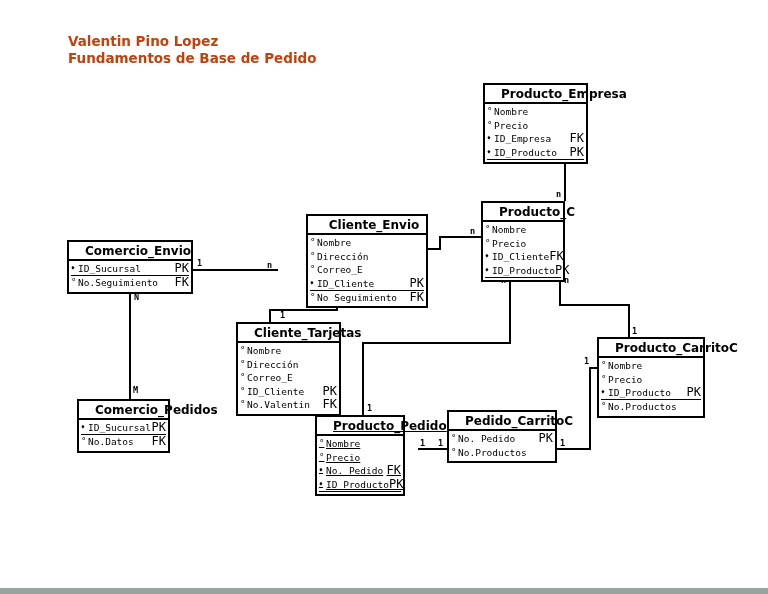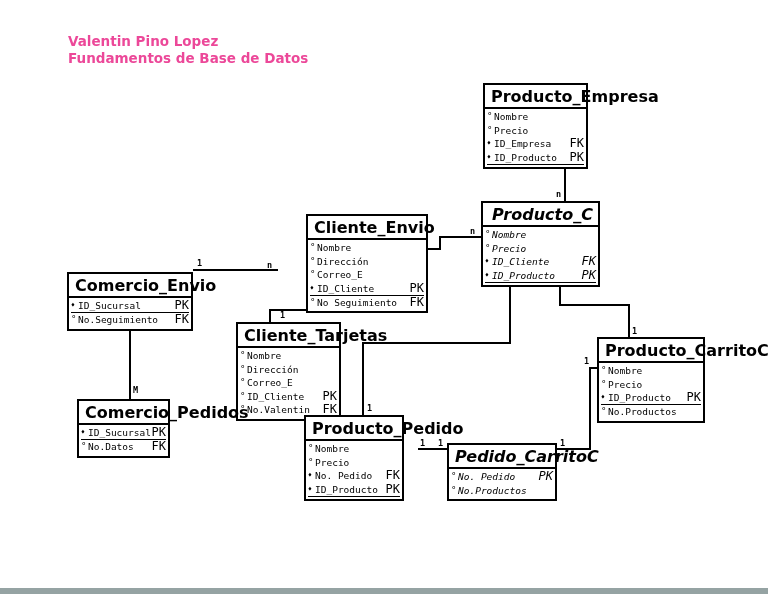--- a/index.html
+++ b/index.html
@@ -3,31 +3,31 @@
 <meta charset="utf-8">
 <style>
   html,body{margin:0;padding:0;background:#fff;}
   #page{
     position:relative;width:768px;height:594px;background:#ffffff;
     font-family:"DejaVu Sans",sans-serif;color:#000;overflow:hidden;
   }
   #title-block{
     position:absolute;left:68px;top:33px;
     font-family:"DejaVu Sans",sans-serif;font-weight:bold;
-    font-size:13.5px;line-height:17px;color:#ec4899;
+    font-size:13.5px;line-height:17px;color:#c2410c;
   }
   #diagram-canvas{position:absolute;left:0;top:0;width:768px;height:594px;}
   svg.connector-layer{position:absolute;left:0;top:0;width:768px;height:594px;}
   .entity{
     position:absolute;background:#fff;border:2px solid #000;
     box-sizing:border-box;
   }
   .entity-title{
-    font-family:"DejaVu Sans",sans-serif;font-weight:bold;font-size:16px;
-    text-align:center;padding:2px 2px 1px 6px;border-bottom:2px solid #000;
+    font-family:"DejaVu Sans",sans-serif;font-weight:bold;font-size:12px;
+    text-align:center;padding:2px 2px 1px 16px;border-bottom:2px solid #000;
     white-space:nowrap;letter-spacing:0px;
   }
   .entity-rows{padding:1px 2px 2px 2px;}
   .attr-row{
     display:flex;justify-content:space-between;align-items:baseline;
     font-family:"DejaVu Sans Mono",monospace;font-size:9.5px;height:13.5px;
     line-height:13px;white-space:nowrap;box-sizing:border-box;
   }
   .attr-row.u{border-bottom:1px solid #000;height:14px;}
   .attr-name{display:inline-flex;align-items:baseline;}
@@ -42,21 +42,21 @@
   #bottom-bar{
     position:absolute;left:0;bottom:0;width:768px;height:6px;
   }
 </style>
 </head>
 <body>
 
 <div id="page" style="background: rgb(255, 255, 255);">
   <div id="title-block">
     <div>Valentin Pino Lopez</div>
-    <div>Fundamentos de Base de Datos</div>
+    <div>Fundamentos de Base de Pedido</div>
   </div>
   <div id="diagram-canvas">
       <svg class="connector-layer">
         <polyline points="565,152 565,201" fill="none" stroke="#000000" stroke-width="2"></polyline>
         <polyline points="400,249 440,249 440,237 481,237" fill="none" stroke="#000000" stroke-width="2"></polyline>
         <polyline points="193,270 278,270" fill="none" stroke="#000000" stroke-width="2"></polyline>
         <polyline points="337,298 337,310 270,310 270,322" fill="none" stroke="#000000" stroke-width="2"></polyline>
         <polyline points="130,290 130,399" fill="none" stroke="#000000" stroke-width="2"></polyline>
         <polyline points="510,272 510,343 363,343 363,415" fill="none" stroke="#000000" stroke-width="2"></polyline>
         <polyline points="560,272 560,305 629,305 629,337" fill="none" stroke="#000000" stroke-width="2"></polyline>
@@ -107,21 +107,21 @@
           </div>
           <div class="attr-row u">
             <span class="attr-name">
               <span class="bullet diamond">♦</span>
               <span>ID_Producto</span>
             </span>
             <span class="attr-key">PK</span>
           </div>
         </div>
       </div>
-      <div class="entity" style="left: 481px; top: 201px; width: 119px; font-style: italic;">
+      <div class="entity" style="left: 481px; top: 201px; width: 84px;">
         <div class="entity-title">Producto_C</div>
         <div class="entity-rows">
           <div class="attr-row">
             <span class="attr-name">
               <span class="bullet circle">°</span>
               <span>Nombre</span>
             </span>
             <span class="attr-key"></span>
           </div>
           <div class="attr-row">
@@ -180,21 +180,21 @@
           </div>
           <div class="attr-row">
             <span class="attr-name">
               <span class="bullet circle">°</span>
               <span>No Seguimiento</span>
             </span>
             <span class="attr-key">FK</span>
           </div>
         </div>
       </div>
-      <div class="entity" style="left: 67px; top: 240px; width: 126px; margin-top: 32px;">
+      <div class="entity" style="left: 67px; top: 240px; width: 126px;">
         <div class="entity-title">Comercio_Envio</div>
         <div class="entity-rows">
           <div class="attr-row u">
             <span class="attr-name">
               <span class="bullet diamond">♦</span>
               <span>ID_Sucursal</span>
             </span>
             <span class="attr-key">PK</span>
           </div>
           <div class="attr-row">
@@ -258,21 +258,21 @@
           </div>
           <div class="attr-row">
             <span class="attr-name">
               <span class="bullet circle">°</span>
               <span>No.Datos</span>
             </span>
             <span class="attr-key">FK</span>
           </div>
         </div>
       </div>
-      <div class="entity" style="left: 304px; top: 415px; width: 100px;">
+      <div class="entity" style="left: 315px; top: 415px; width: 90px; text-decoration: underline;">
         <div class="entity-title">Producto_Pedido</div>
         <div class="entity-rows">
           <div class="attr-row">
             <span class="attr-name">
               <span class="bullet circle">°</span>
               <span>Nombre</span>
             </span>
             <span class="attr-key"></span>
           </div>
           <div class="attr-row">
@@ -291,21 +291,21 @@
           </div>
           <div class="attr-row u">
             <span class="attr-name">
               <span class="bullet diamond">♦</span>
               <span>ID_Producto</span>
             </span>
             <span class="attr-key">PK</span>
           </div>
         </div>
       </div>
-      <div class="entity" style="left: 447px; top: 443px; width: 110px; font-style: italic;">
+      <div class="entity" style="left: 447px; top: 410px; width: 110px;">
         <div class="entity-title">Pedido_CarritoC</div>
         <div class="entity-rows">
           <div class="attr-row">
             <span class="attr-name">
               <span class="bullet circle">°</span>
               <span>No. Pedido</span>
             </span>
             <span class="attr-key">PK</span>
           </div>
           <div class="attr-row">

